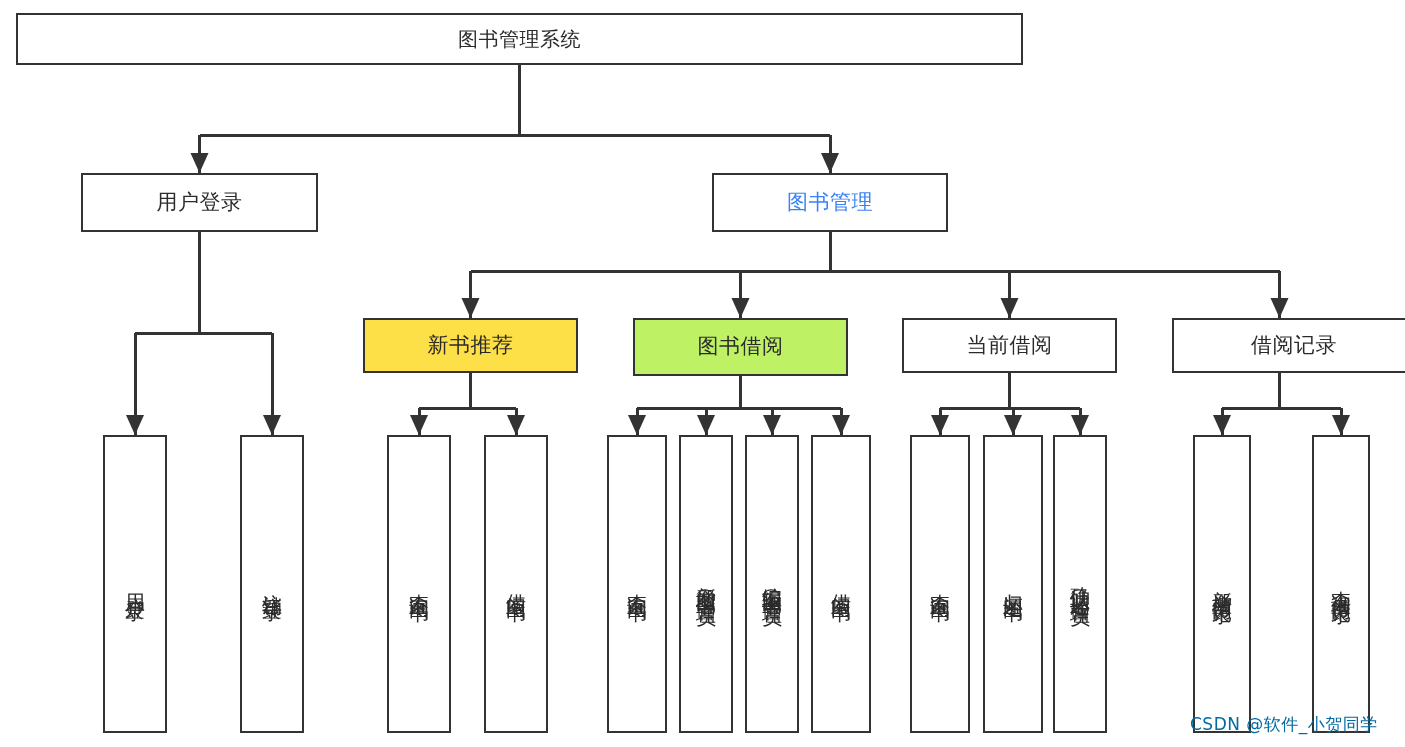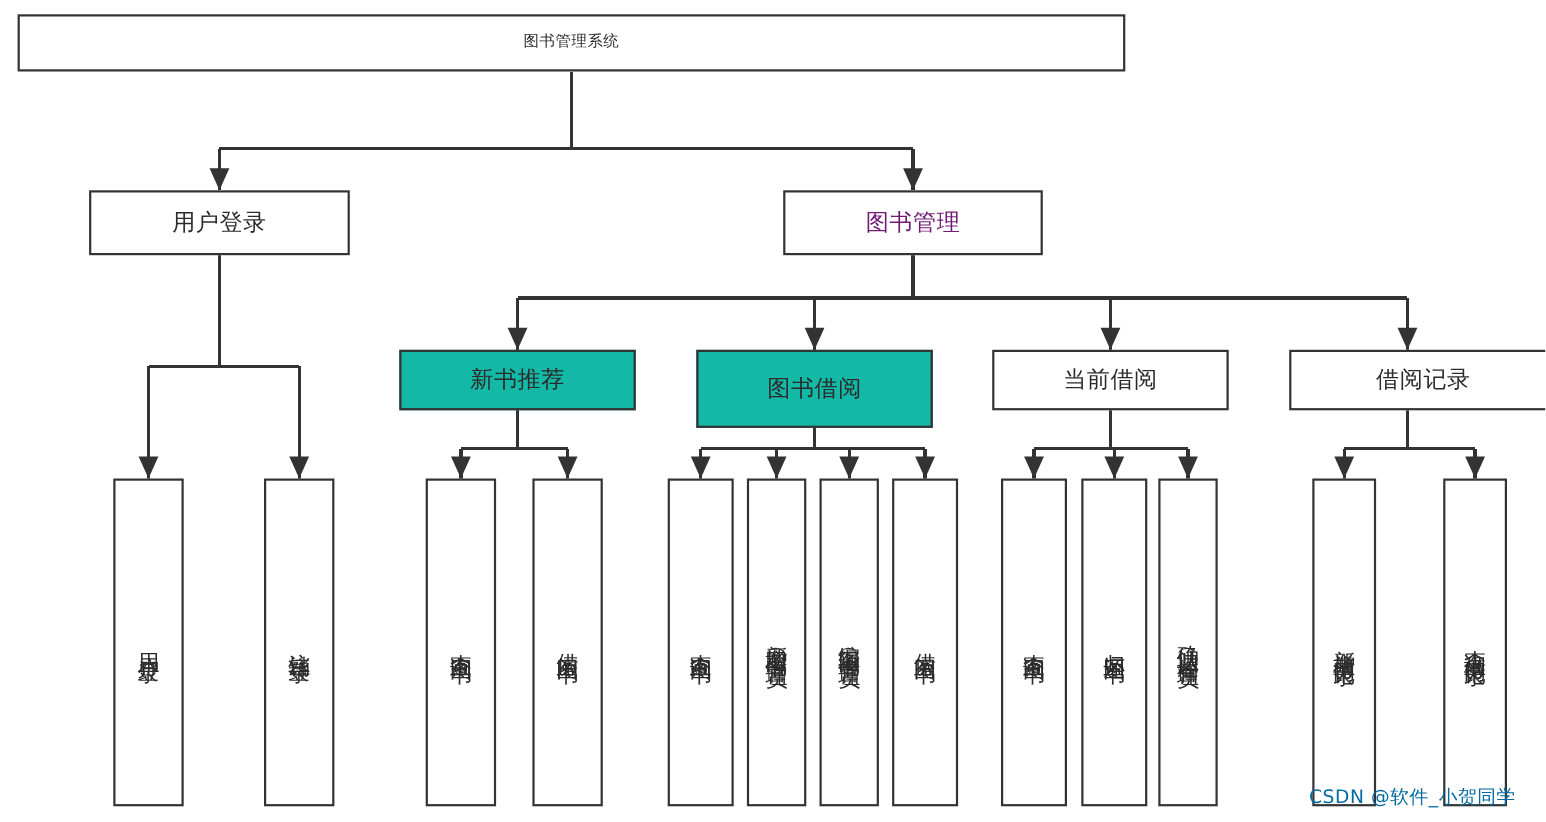--- a/index.html
+++ b/index.html
@@ -37,21 +37,21 @@
   .node-label {
     color: #2b2b2b;
     letter-spacing: 0.5px;
     white-space: nowrap;
   }
   .node-box.horizontal .node-label {
     font-size: 21px;
     line-height: 1.1;
   }
   .node-box.root .node-label {
-    font-size: 14px;
+    font-size: 20px;
   }
   .node-box.vertical {
     align-items: center;
     justify-content: center;
   }
   .node-box.vertical .node-label {
     writing-mode: vertical-rl;
     text-orientation: upright;
     font-size: 20px;
     line-height: 1.15;
@@ -130,26 +130,26 @@
   </svg>
 
   <div id="node-layer">
       <div class="node-box horizontal root" style="left: 16px; top: 13px; width: 1007px; height: 52px; border-color: rgb(51, 51, 51); background: rgb(255, 255, 255);">
         <span class="node-label" style="color: rgb(43, 43, 43);">图书管理系统</span>
       </div>
       <div class="node-box horizontal" style="left: 81px; top: 173px; width: 237px; height: 59px; border-color: rgb(51, 51, 51); background: rgb(255, 255, 255);">
         <span class="node-label" style="color: rgb(43, 43, 43);">用户登录</span>
       </div>
       <div class="node-box horizontal" style="left: 712px; top: 173px; width: 236px; height: 59px; border-color: rgb(51, 51, 51); background: rgb(255, 255, 255);">
-        <span class="node-label" style="color: #701a75;">图书管理</span>
+        <span class="node-label" style="color: #3b82f6;">图书管理</span>
       </div>
-      <div class="node-box horizontal" style="left: 363px; top: 318px; width: 215px; height: 55px; border-color: rgb(51, 51, 51); background: #14b8a6;">
+      <div class="node-box horizontal" style="left: 363px; top: 318px; width: 215px; height: 55px; border-color: rgb(51, 51, 51); background: #fde047;">
         <span class="node-label" style="color: rgb(43, 43, 43);">新书推荐</span>
       </div>
-      <div class="node-box horizontal" style="left: 633px; top: 318px; width: 215px; height: 71px; border-color: rgb(51, 51, 51); background: #14b8a6;">
+      <div class="node-box horizontal" style="left: 633px; top: 318px; width: 215px; height: 58px; border-color: rgb(51, 51, 51); background: #bef264;">
         <span class="node-label" style="color: rgb(43, 43, 43);">图书借阅</span>
       </div>
       <div class="node-box horizontal" style="left: 902px; top: 318px; width: 215px; height: 55px; border-color: rgb(51, 51, 51); background: rgb(255, 255, 255); text-align: center;">
         <span class="node-label" style="color: rgb(43, 43, 43);">当前借阅</span>
       </div>
       <div class="node-box horizontal" style="left: 1172px; top: 318px; width: 244px; height: 55px; border-color: rgb(51, 51, 51); background: rgb(255, 255, 255);">
         <span class="node-label" style="color: rgb(43, 43, 43);">借阅记录</span>
       </div>
       <div class="node-box vertical" style="left: 103px; top: 435px; width: 64px; height: 298px; border-color: rgb(51, 51, 51); background: rgb(255, 255, 255);">
         <span class="node-label" style="color: rgb(43, 43, 43);">用户登录</span>

